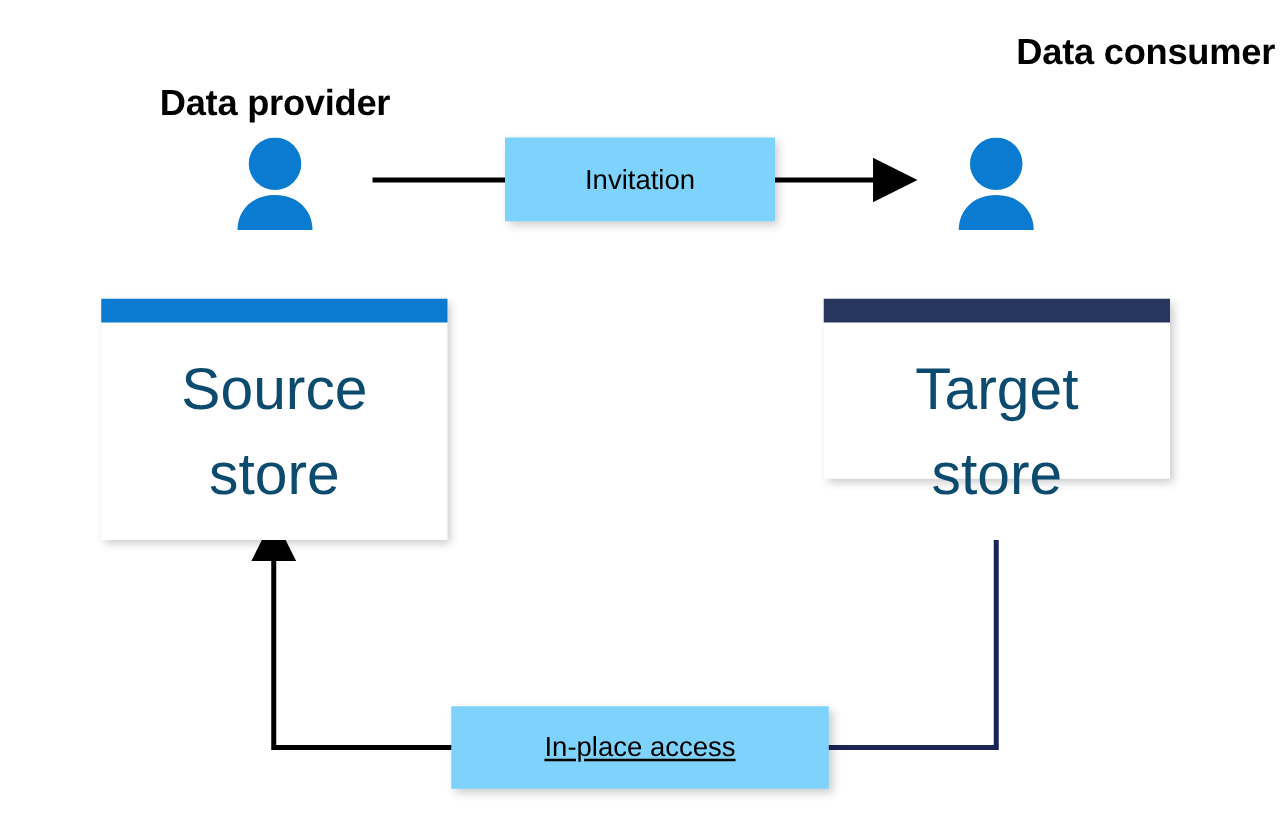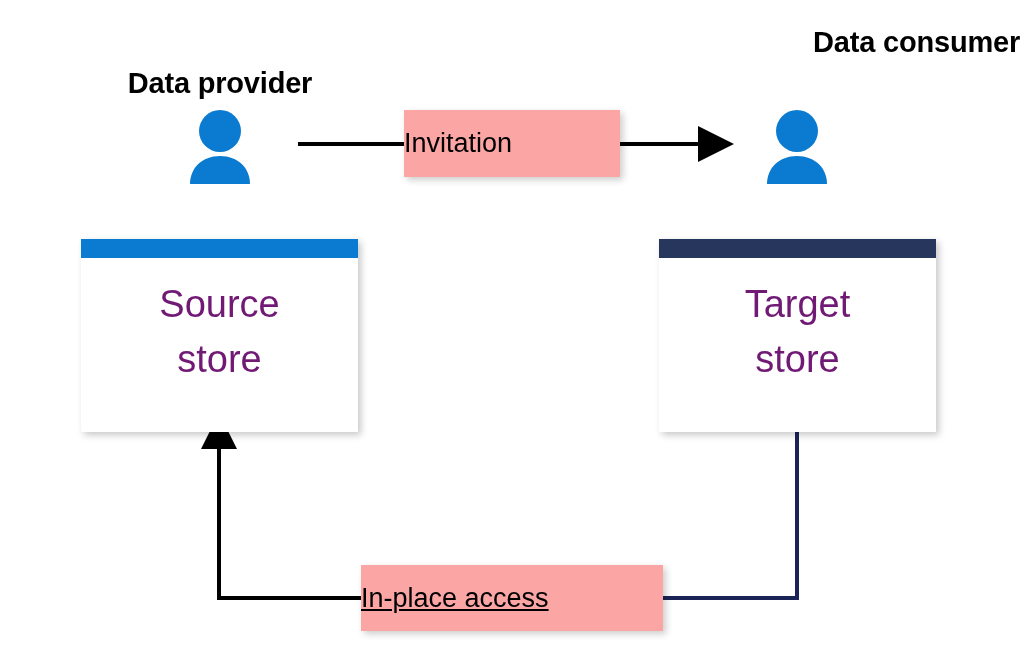--- a/index.html
+++ b/index.html
@@ -76,49 +76,49 @@
   .store-bar {
     height: 19px;
     width: 100%;
   }
   .store-label {
     position: absolute;
     left: 0;
     right: 0;
     top: 38px;
     text-align: center;
-    font-size: 38px;
+    font-size: 47px;
     line-height: 1.45;
-    color: #701a75;
+    color: #0c4a6e;
     white-space: pre-line;
   }
   #source-store {
     left: 81px;
     top: 239px;
     width: 277px;
     height: 193px;
   }
   #source-store .store-bar { background: #0A7BD0; }
   #target-store {
     left: 659px;
     top: 239px;
     width: 277px;
-    height: 193px;
+    height: 144px;
   }
   #target-store .store-bar { background: #26365C; }
 
   
   .edge-label {
     position: absolute;
-    background: #fca5a5;
+    background: #7dd3fc;
     box-shadow: 3px 3px 7px rgba(0,0,0,0.20);
     display: flex;
     align-items: center;
-    justify-content: flex-start;
-    font-size: 27px;
+    justify-content: center;
+    font-size: 22px;
     color: #000000;
     white-space: nowrap;
   }
   #label-invitation {
     left: 404px;
     top: 110px;
     width: 216px;
     height: 67px;
   }
   #label-inplace {

